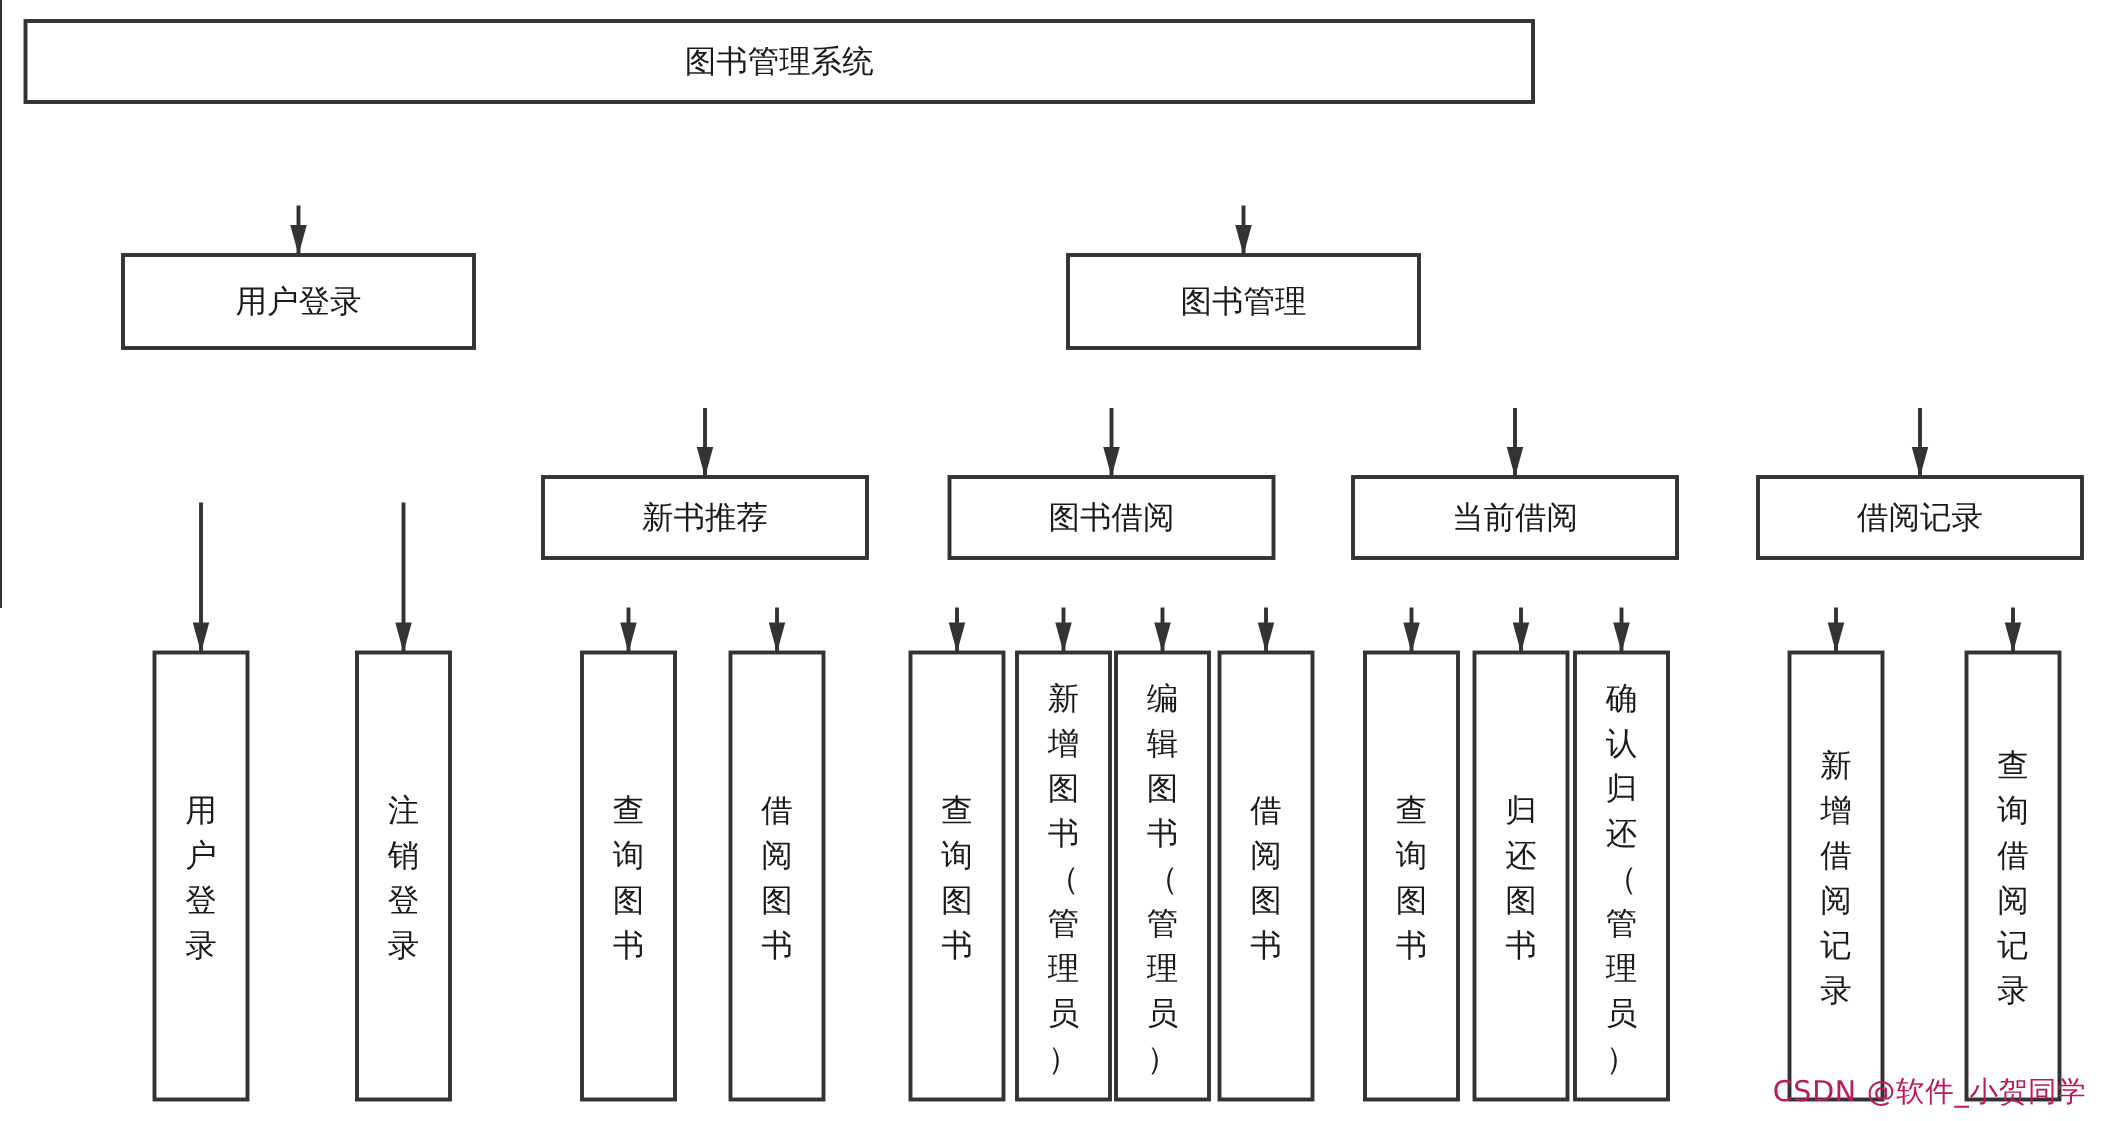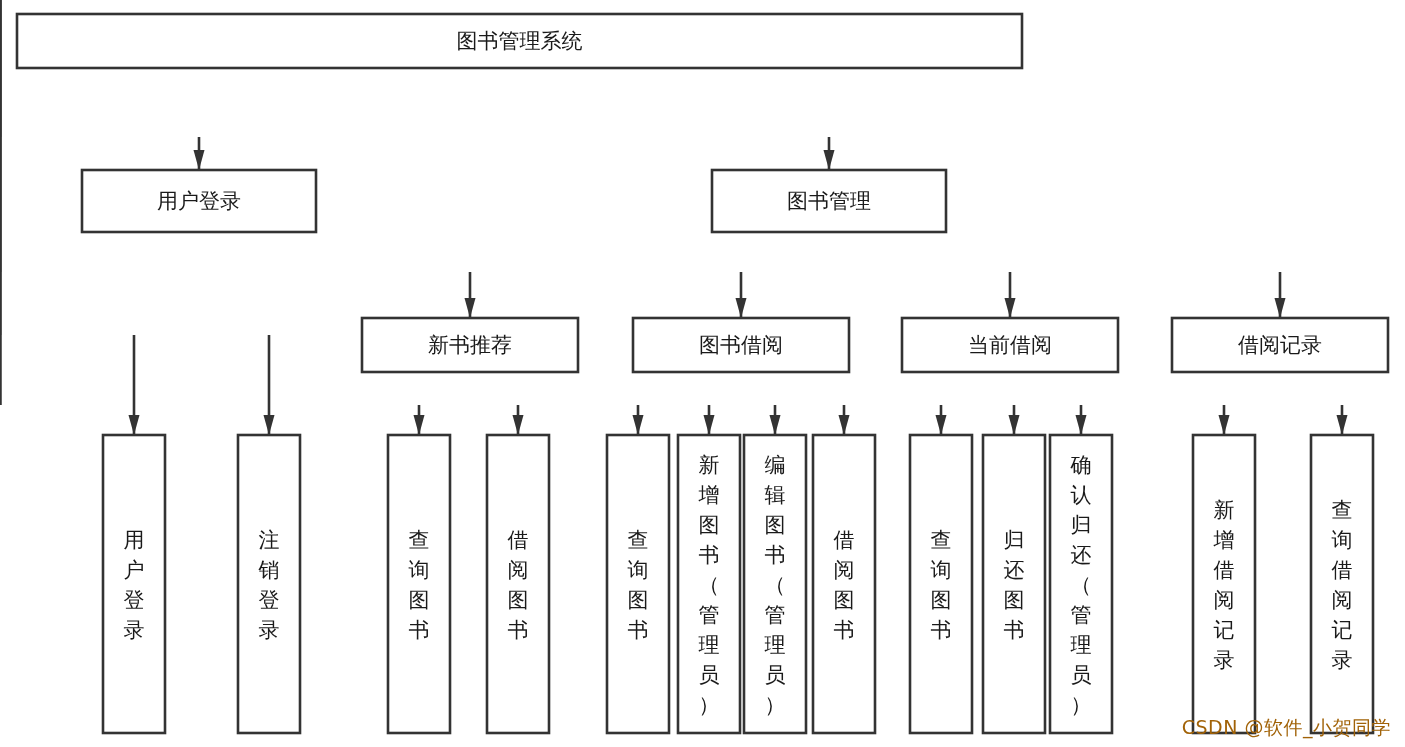--- a/index.html
+++ b/index.html
@@ -53,21 +53,21 @@
     font-size: 21px;
     fill: #1a1a1a;
     text-anchor: middle;
   }
   .watermark {
     position: absolute;
     right: 14px;
     bottom: 6px;
     font-family: "DejaVu Sans", "Liberation Sans", sans-serif;
     font-size: 19px;
-    color: #a16207;
+    color: #be185d;
     white-space: nowrap;
     pointer-events: none;
     letter-spacing: 0.5px;
   }
 </style>
 </head>
 <body>
 
 <div id="diagram-root">
   <svg class="flow" viewBox="0 0 1405 747">

